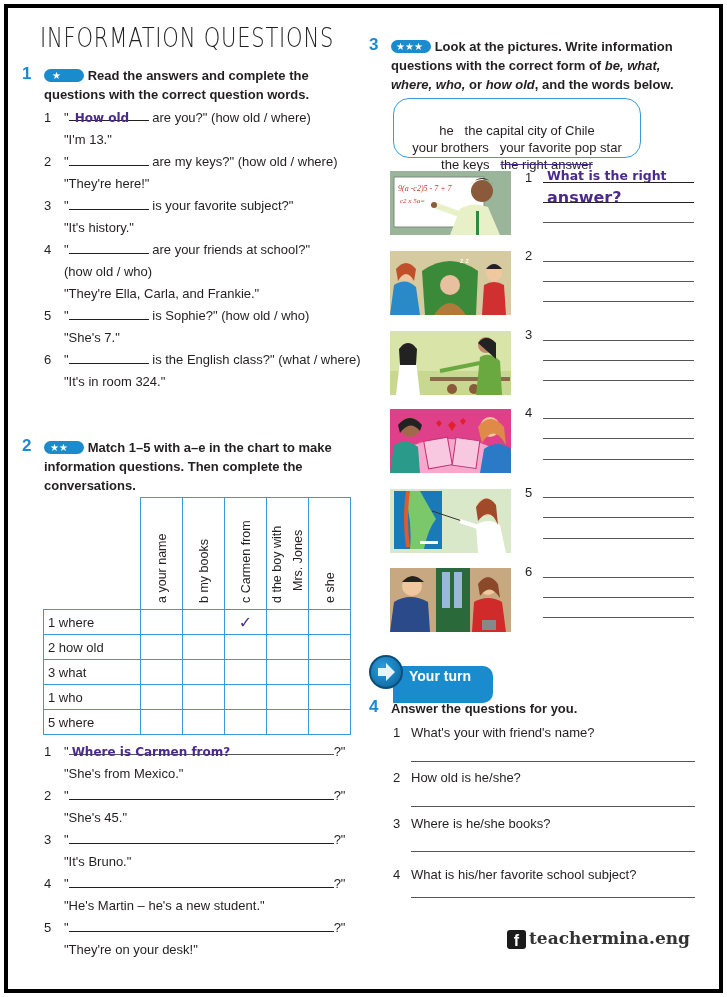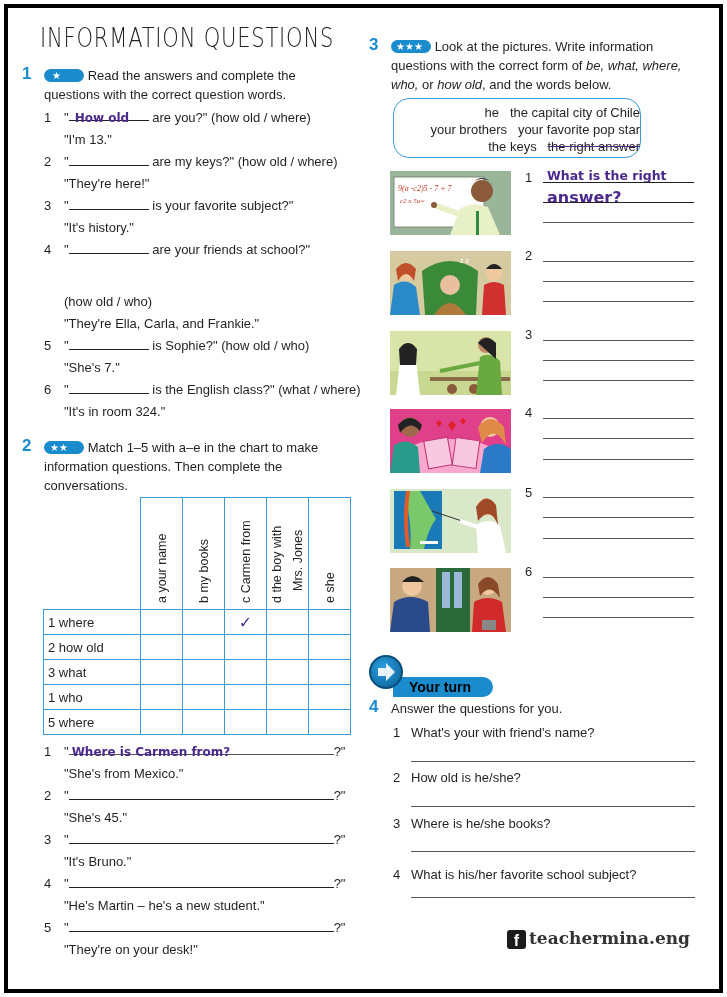--- a/index.html
+++ b/index.html
@@ -6,39 +6,39 @@
   html, body { width: 727px; height: 997px; background: #fff; overflow: hidden; }
   body { font-family: "Liberation Sans", "DejaVu Sans", sans-serif; color: #231f20; position: relative; }
   .frame { position: absolute; left: 4px; top: 4px; width: 719px; height: 989px; border: 4px solid #000; background: #fff; }
   .abs { position: absolute; }
   .title { left: 40px; top: 22px; font-family: "DejaVu Sans", sans-serif; font-size: 27px; letter-spacing: 1px; font-weight: 300; color: #222; transform: scaleX(0.78); transform-origin: left top; white-space: nowrap; }
   .ex-num { font-weight: bold; font-size: 17px; color: #1a8ccd; }
   .stars { display: inline-block; background: #1a8ccd; color: #fff; border-radius: 8px; font-size: 10px; line-height: 13px; height: 13px; padding: 0 4px; vertical-align: 1px; letter-spacing: 0px; }
   .stars.w1 { width: 40px; padding-left: 8px; }
   .stars.w2 { width: 40px; padding-left: 6px; }
   .stars.w3 { width: 40px; padding-left: 5px; }
-  .instr { font-weight: normal; font-size: 13px; line-height: 19px; color: #231f20; }
+  .instr { font-weight: bold; font-size: 13px; line-height: 19px; color: #231f20; }
   .line-item { font-size: 13px; line-height: 22px; white-space: nowrap; }
   .blank { display: inline-block; border-bottom: 1px solid #231f20; height: 14px; vertical-align: baseline; }
   .ans-plain { color: #4b2a8c; font-weight: bold; font-family: "DejaVu Sans", sans-serif; font-size: 12px; }
   table.chart { border-collapse: collapse; position: absolute; left: 43px; top: 497px; }
   table.chart td, table.chart th { border: 1px solid #3a9ad9; font-size: 13px; font-weight: normal; }
   table.chart th.empty { border: none; }
   table.chart th.vh { width: 42px; height: 112px; padding: 0; vertical-align: bottom; }
   .vtext { writing-mode: vertical-rl; transform: rotate(180deg); white-space: nowrap; font-size: 12.5px; line-height: 14px; padding: 6px 0 0 0; margin: 0 auto; text-align: left; height: 104px; }
   table.chart td.rowlabel { width: 97px; height: 25px; padding-left: 4px; text-align: left; }
   table.chart td.cell { width: 42px; height: 25px; text-align: center; color: #4b2a8c; font-size: 16px; }
-  .wordbox { left: 393px; top: 98px; width: 248px; height: 60px; border: 1.5px solid #3a9ad9; border-radius: 16px; font-size: 13px; line-height: 17px; text-align: right; padding-top: 5px; }
+  .wordbox { left: 393px; top: 98px; width: 248px; height: 60px; border: 1.5px solid #3a9ad9; border-radius: 16px; font-size: 13px; line-height: 17px; text-align: center; padding-top: 23px; }
   .strike { text-decoration: line-through; text-decoration-color: #4b2a8c; }
   .pic { width: 121px; height: 64px; overflow: hidden; }
   .wline { position: absolute; height: 0; border-top: 1.5px solid #555; }
   .qnum { font-size: 13px; }
   .yt { left: 369px; top: 655px; height: 34px; }
   .yt-circle { position: absolute; left: 0; top: 0; width: 34px; height: 34px; border-radius: 50%; background: radial-gradient(circle at 40% 35%, #2a9ee0, #0b5f94); border: 2px solid #0a4f7c; }
-  .yt-pill { position: absolute; left: 24px; top: 22px; width: 100px; height: 20px; background: #1a8ccd; border-radius: 0 10px 10px 0; color: #000000; font-weight: bold; font-size: 14px; line-height: 20px; padding-left: 16px; }
+  .yt-pill { position: absolute; left: 24px; top: 11px; width: 100px; height: 37px; background: #1a8ccd; border-radius: 0 10px 10px 0; color: #ffffff; font-weight: bold; font-size: 14px; line-height: 20px; padding-left: 16px; }
   .fb { left: 507px; top: 928px; font-family: "DejaVu Serif", serif; font-weight: bold; font-size: 17px; color: #333; white-space: nowrap; }
   .fb-icon { display: inline-block; width: 19px; height: 19px; background: #1b1b1b; color: #fff; border-radius: 3px; text-align: center; line-height: 21px; font-family: "Liberation Sans", sans-serif; font-size: 16px; margin-right: 3px; vertical-align: -2px; }
 </style>
 </head>
 <body>
 
 <div class="frame"></div>
 
 <div class="abs title">INFORMATION QUESTIONS</div>
 
@@ -65,21 +65,21 @@
   <div class="line-item" style="padding-left:20px;">"They're here!"</div>
 
   <div class="line-item">
     <span style="display:inline-block;width:20px;">3</span><span>"</span><span class="blank" style="width:80px;"></span><span> is your favorite subject?"</span>
   </div>
   <div class="line-item" style="padding-left:20px;">"It's history."</div>
 
   <div class="line-item">
     <span style="display:inline-block;width:20px;">4</span><span>"</span><span class="blank" style="width:80px;"></span><span> are your friends at school?"</span>
   </div>
-  <div class="line-item" style="padding-left:20px;margin-top:30px;">(how old / who)</div>
+  <div class="line-item" style="padding-left:20px;">(how old / who)</div>
   <div class="line-item" style="padding-left:20px;">"They're Ella, Carla, and Frankie."</div>
 
   <div class="line-item">
     <span style="display:inline-block;width:20px;">5</span><span>"</span><span class="blank" style="width:80px;"></span><span> is Sophie?" (how old / who)</span>
   </div>
   <div class="line-item" style="padding-left:20px;">"She's 7."</div>
 
   <div class="line-item">
     <span style="display:inline-block;width:20px;">6</span><span>"</span><span class="blank" style="width:80px;"></span><span> is the English class?" (what / where)</span>
   </div>

